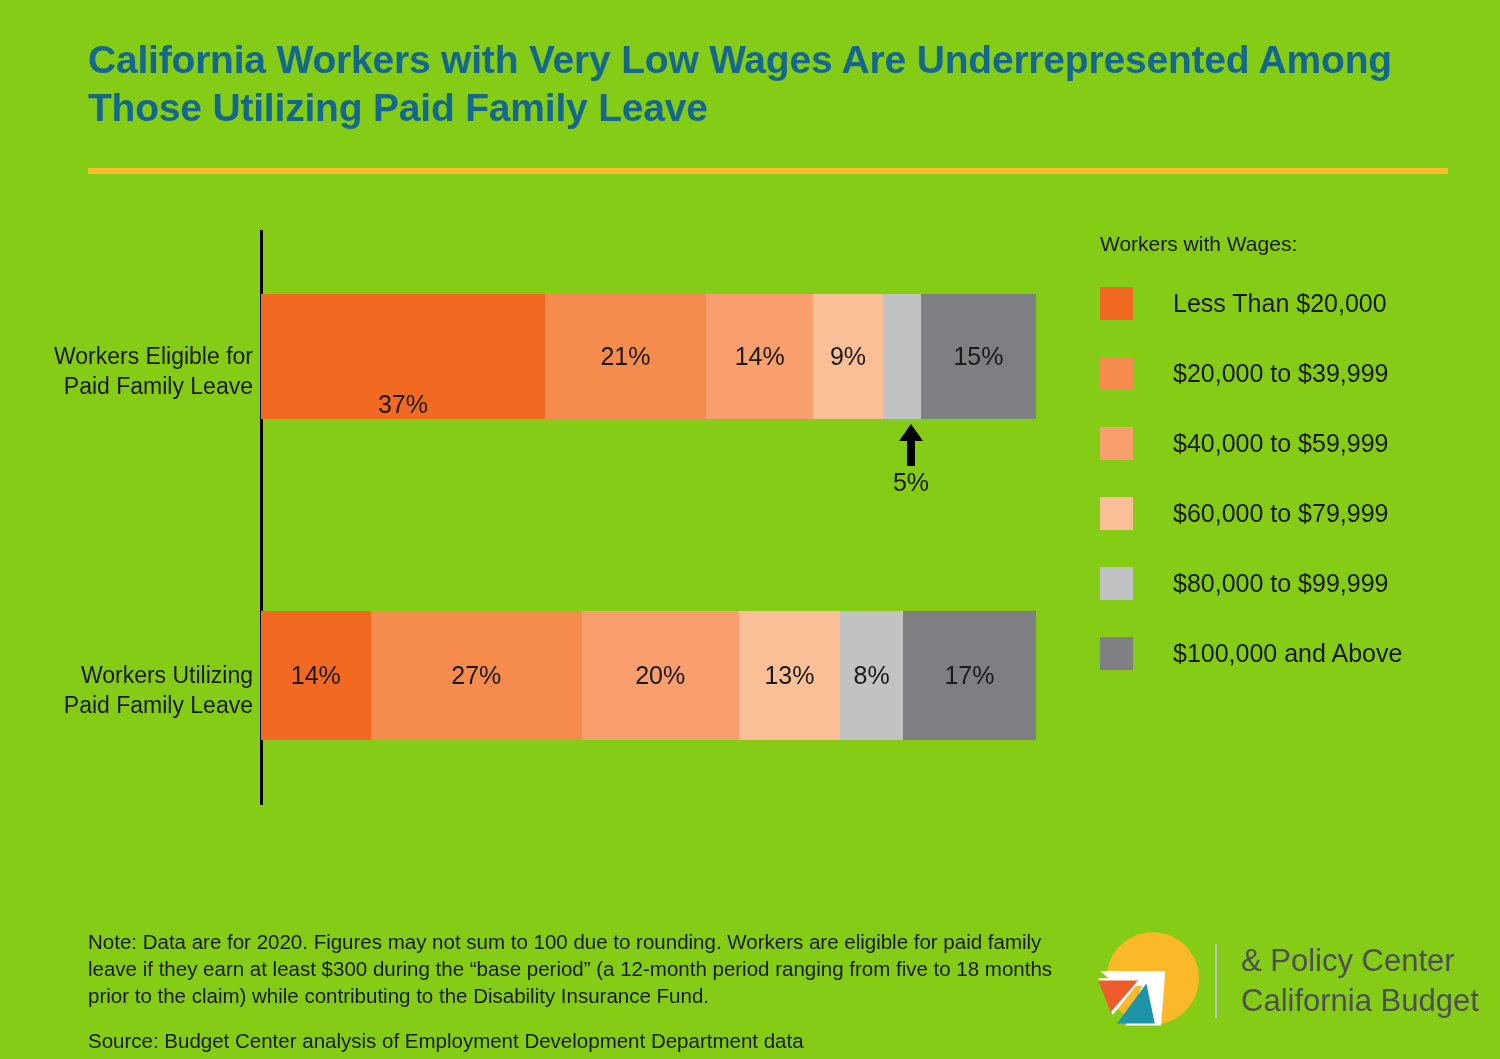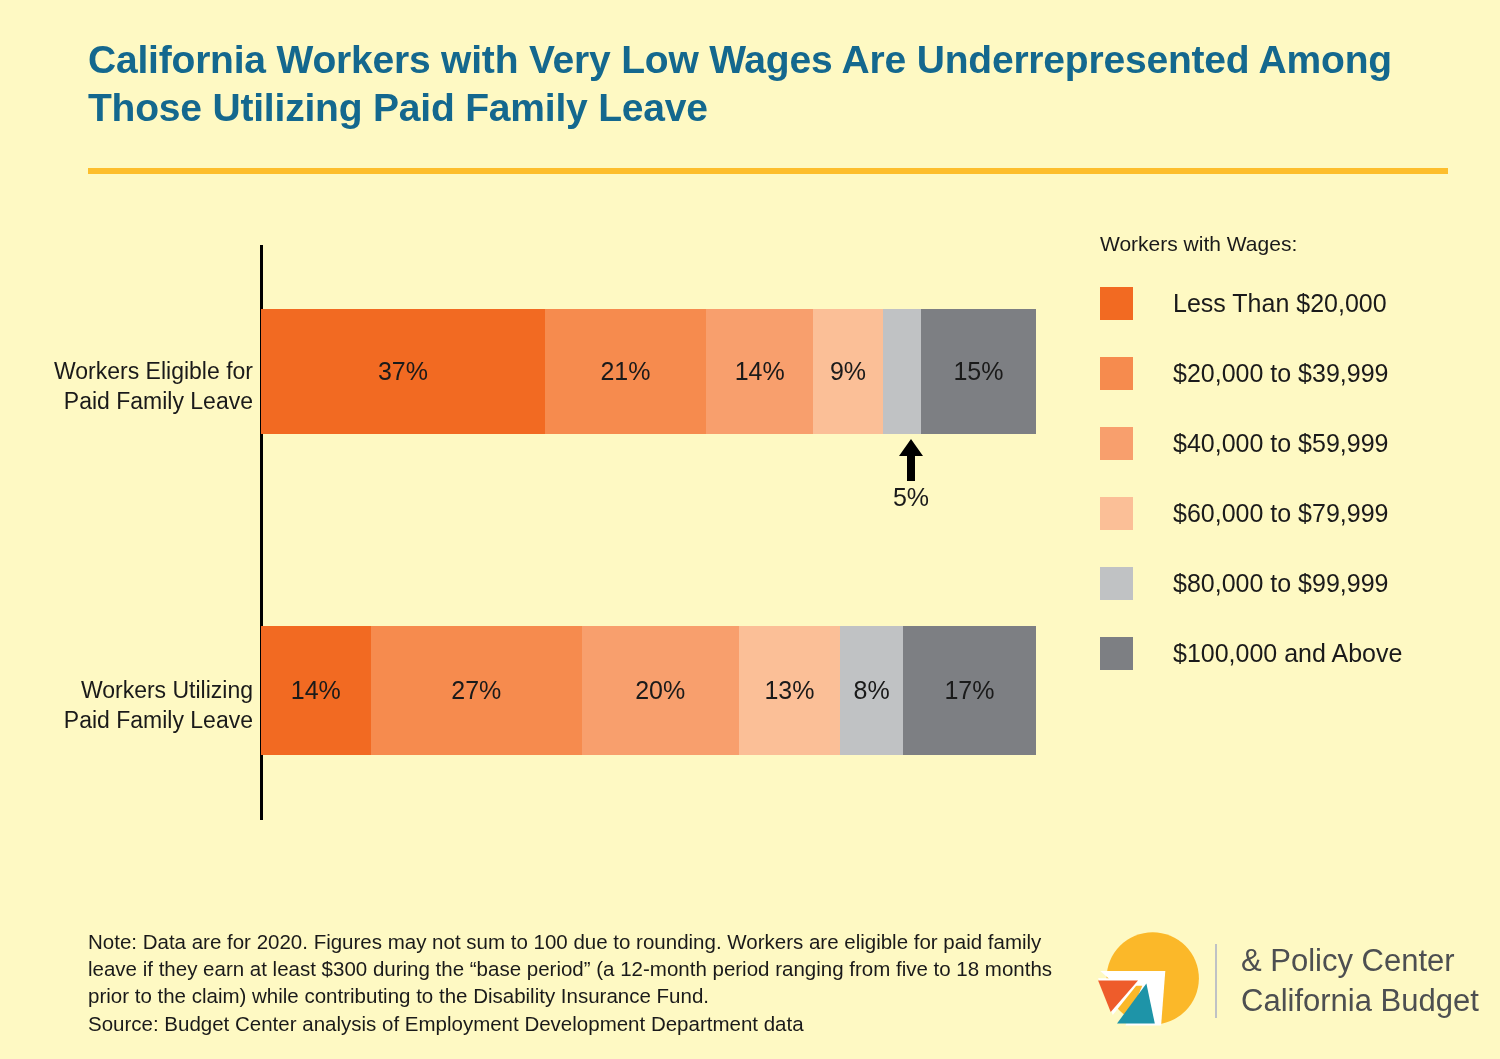--- a/index.html
+++ b/index.html
@@ -7,21 +7,21 @@
     width: 1500px;
     height: 1059px;
     background: #ffffff;
     font-family: "Liberation Sans", sans-serif;
     overflow: hidden;
   }
   .page {
     position: relative;
     width: 1500px;
     height: 1059px;
-    background: #fef9c3;
+    background: #84cc16;
   }
 
   
   .title {
     position: absolute;
     left: 88px;
     top: 36px;
     width: 1360px;
     font-size: 39px;
     line-height: 48px;
@@ -35,21 +35,21 @@
     top: 168px;
     width: 1360px;
     height: 6px;
     background: #FDBE2C;
   }
 
   
   .plot {
     position: absolute;
     left: 0;
-    top: 15px;
+    top: 0;
     width: 1500px;
     height: 750px;
   }
   .axis-line {
     position: absolute;
     left: 260px;
     top: 230px;
     width: 3px;
     height: 575px;
     background: #000000;
@@ -141,21 +141,21 @@
     position: absolute;
     left: 88px;
     top: 928px;
     width: 990px;
   }
   .note, .source {
     font-size: 20.5px;
     line-height: 27px;
     color: #1a1a1a;
   }
-  .source { margin-top: 1px; }
+  .source { margin-top: 18px; }
 
   .logo {
     position: absolute;
     left: 1096px;
     top: 925px;
     width: 400px;
     height: 112px;
     display: flex;
     align-items: center;
   }
@@ -189,21 +189,21 @@
     <div class="cat-label cat-eligible">
       <div>Workers Eligible for</div>
       <div>Paid Family Leave</div>
     </div>
     <div class="cat-label cat-utilizing">
       <div>Workers Utilizing</div>
       <div>Paid Family Leave</div>
     </div>
 
     <div class="bar bar-eligible" id="bar-0">
-        <div class="seg" style="width: 36.6337%; background: rgb(242, 106, 34);">
+        <div class="seg" style="width: 36.6337%; background: rgb(242, 106, 34); align-items: flex-end;">
           <span>37%</span>
         </div>
         <div class="seg" style="width: 20.7921%; background: rgb(246, 139, 78);">
           <span>21%</span>
         </div>
         <div class="seg" style="width: 13.8614%; background: rgb(248, 159, 109);">
           <span>14%</span>
         </div>
         <div class="seg" style="width: 8.91089%; background: rgb(251, 191, 151);">
           <span>9%</span>

